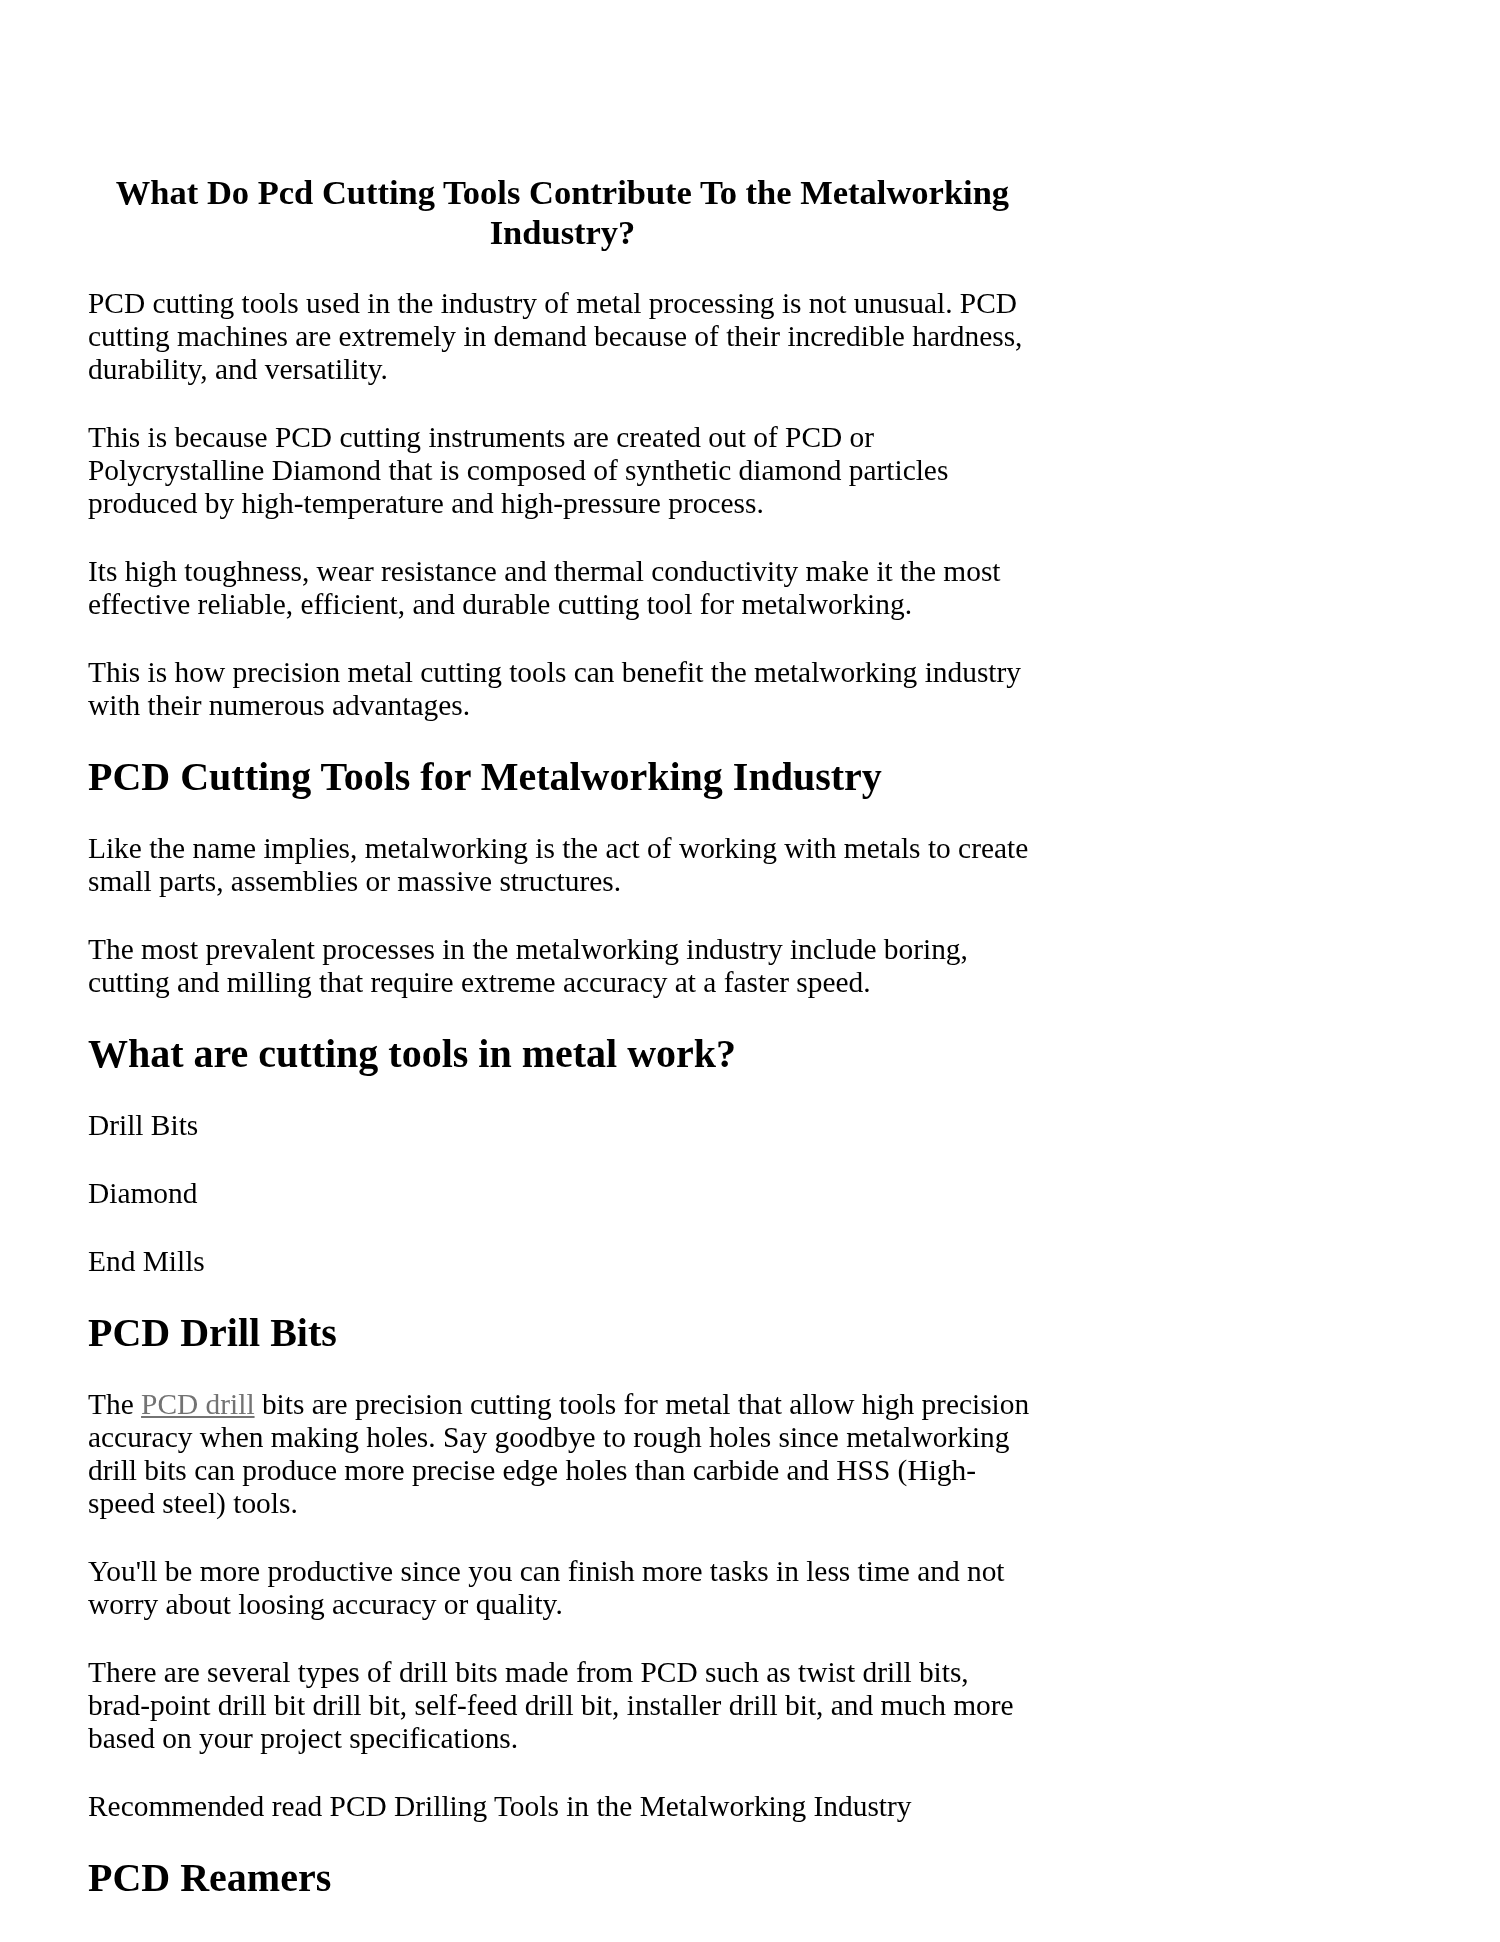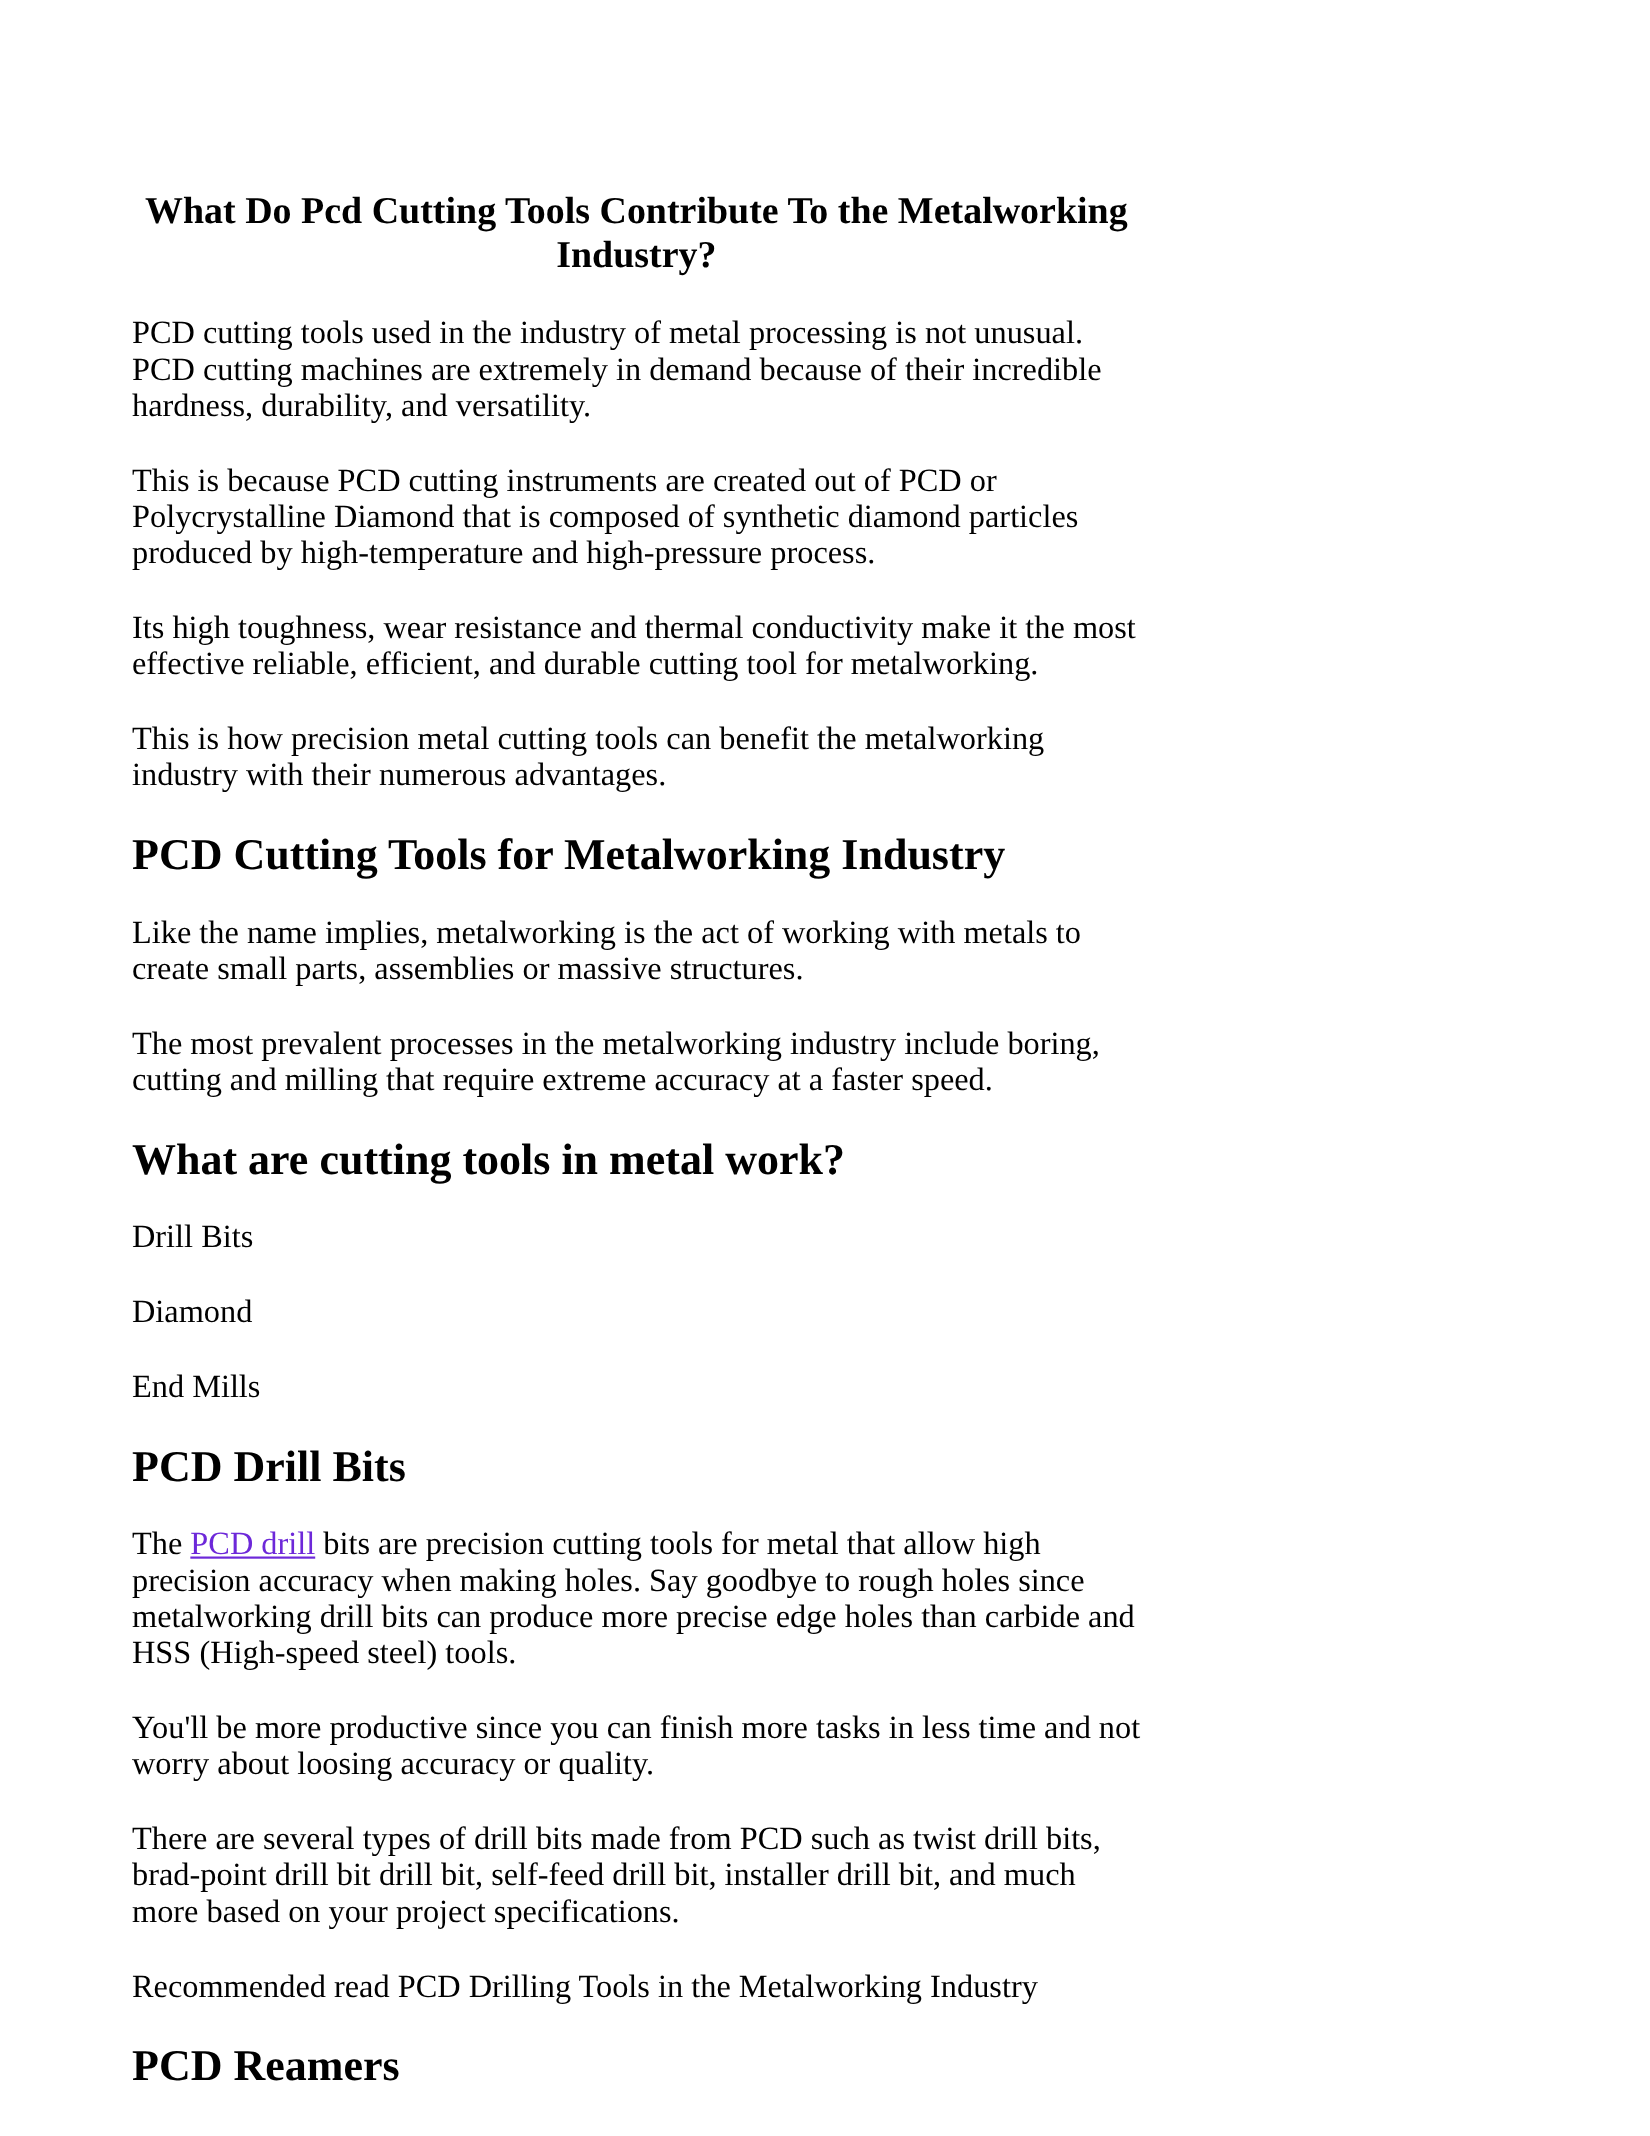--- a/index.html
+++ b/index.html
@@ -6,21 +6,21 @@
     margin: 0;
     padding: 0;
     background: #ffffff;
   }
   .page {
     position: relative;
     width: 1213px;
     height: 1942px;
     background: #ffffff;
     box-sizing: border-box;
-    padding: 172px 176px 0 120px;
+    padding: 172px 176px 0 88px;
     color: #000000;
     font-family: "Liberation Serif", "DejaVu Serif", serif;
     font-size: 29.4px;
     line-height: 33px;
     overflow: hidden;
   }
   .doc-title {
     font-size: 34.5px;
     line-height: 40px;
     font-weight: bold;
@@ -30,21 +30,21 @@
   .heading {
     font-size: 40px;
     line-height: 40px;
     font-weight: bold;
     margin: 0 0 35px 0;
   }
   .para {
     margin: 12px 0 35px 0;
   }
   a.doc-link {
-    color: #6d28d9;
+    color: #737373;
     text-decoration: underline;
     cursor: pointer;
   }
 </style>
 </head>
 <body>
 
 <div class="page">
 
   <h1 class="doc-title">What Do Pcd Cutting Tools Contribute To the Metalworking Industry?</h1>

